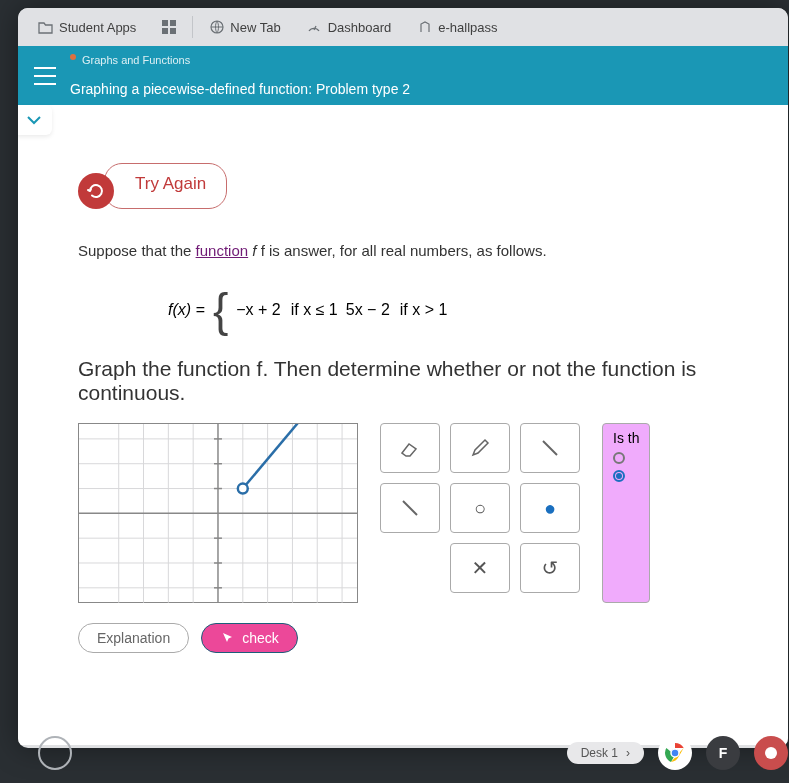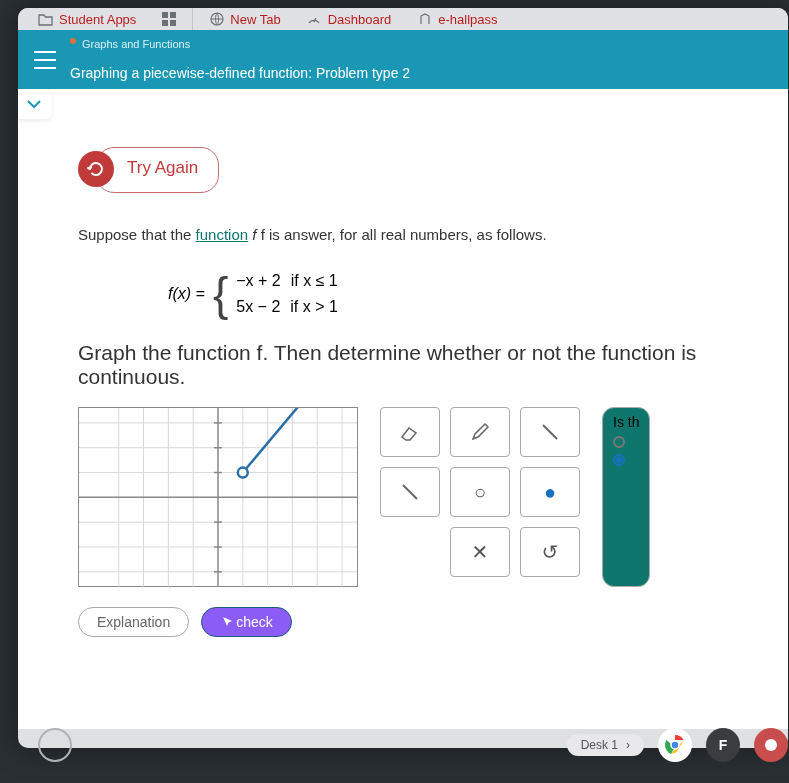--- a/index.html
+++ b/index.html
@@ -1,58 +1,58 @@
 <!DOCTYPE html>
 <html><head>
 <meta charset="utf-8">
 <style>
 *{box-sizing:border-box;margin:0;padding:0;font-family:Arial,Helvetica,sans-serif}
 body{background:#2a2f33;width:789px;height:783px;overflow:hidden;position:relative}
 .screen{background:#dfe0e2;width:770px;height:740px;margin:8px 0 0 18px;border-radius:10px;overflow:hidden;position:relative;box-shadow:0 0 30px rgba(0,0,0,.4)}
-.tabbar{height:22px;background:#e0e1e4;display:flex;align-items:center;gap:6px;padding:0 10px;font-size:13px;color:#b91c1c}
+.tabbar{height:38px;background:#e0e1e4;display:flex;align-items:center;gap:6px;padding:0 10px;font-size:13px;color:#404040}
 .bm{display:flex;align-items:center;gap:6px;padding:4px 10px;border-radius:4px}
 .bm .ico{width:15px;height:15px;display:flex;align-items:center;justify-content:center}
 .grid-ico{display:grid;grid-template-columns:1fr 1fr;grid-template-rows:1fr 1fr;gap:2px;width:14px;height:14px}
 .grid-ico span{background:#6b7075}
 .sep{width:1px;height:22px;background:#c3c5c9}
 .header{background:#1a97b5;color:#fff;padding:8px 16px;display:flex;align-items:center;gap:14px}
 .hamb{width:22px;height:18px;display:flex;flex-direction:column;justify-content:space-between}
 .hamb span{height:2px;background:#fff}
 .crumb{font-size:11px;opacity:.85;display:flex;align-items:flex-start;gap:6px}
 .dot{width:6px;height:6px;border-radius:50%;background:#ff6a2b}
 .title{font-size:14px;font-weight:500;margin-top:15px}
 .content{background:#fff;margin:0 0 0 0;padding:0;position:relative;height:640px}
 .collapse{width:36px;height:30px;background:#fff;color:#1a97b5;font-size:18px;display:flex;align-items:center;justify-content:center;margin-left:-2px;border-radius:0 6px 6px 0;box-shadow:0 2px 4px rgba(0,0,0,.08)}
 .body{padding:0 40px 0 60px}
-.feedback{display:flex;align-items:flex-start;gap:0;margin-top:28px;margin-bottom:30px}
+.feedback{display:flex;align-items:flex-end;gap:8px;margin-top:28px;margin-bottom:30px}
 .fb-ico{width:36px;height:36px;border-radius:50%;background:#c13a3a;display:flex;align-items:center;justify-content:center;color:#fff;font-size:18px;z-index:2;margin-right:-18px;margin-top:4px}
 .fb-box{border:1.5px solid #c76d6d;border-radius:18px;padding:10px 20px 10px 30px}
 .fb-title{color:#c13a3a;font-size:17px;font-weight:500;margin-bottom:4px}
 .fb-msg{font-size:13px;font-weight:600;color:#333}
 .prompt{font-size:15px;color:#333;line-height:1.6}
-.link{color:#0f766e;text-decoration:underline}
+.link{color:#701a75;text-decoration:underline}
 .fdef{margin:20px 0 20px 90px;font-size:16px;display:flex;align-items:center;gap:8px}
 .brace{font-size:46px;font-weight:300;color:#444}
-.pieces{display:flex;flex-direction:column;gap:8px}
+.pieces{display:flex;gap:8px}
 .pieces div{display:flex;gap:10px}
 .prompt2{font-size:21px;color:#333;margin-bottom:18px}
 .panels{display:flex;gap:22px}
 .graph{border:1px solid #888;width:280px;height:180px;position:relative}
 .graph svg{position:absolute;inset:0}
 .tools{width:200px;height:170px;display:grid;grid-template-columns:1fr 1fr 1fr;grid-template-rows:1fr 1fr 1fr;gap:10px}
 .tool{border:1px solid #aaa;border-radius:4px;background:#fff;display:flex;align-items:center;justify-content:center;font-size:20px;color:#555}
-.side{border:1px solid #aaa;border-radius:12px;background:#0f766e;padding:6px 10px;font-size:14px;min-height:170px}
+.side{border:1px solid #aaa;border-radius:4px;background:#f0abfc;padding:6px 10px;font-size:14px;min-height:170px}
 .side .r{display:flex;align-items:center;gap:6px;margin-top:6px;font-size:13px}
 .radio{width:12px;height:12px;border:2px solid #777;border-radius:50%;display:inline-block}
 .radio.sel{border-color:#1a6fbf}
 .radio.sel::after{content:"";display:block;width:6px;height:6px;background:#1a6fbf;border-radius:50%;margin:1px}
 .actions{display:flex;gap:12px;margin-top:20px}
 .btn{border:1.5px solid #aaa;border-radius:18px;padding:6px 18px;font-size:14px;color:#666;background:#fff}
-.btn.primary{background:#8b5cf6;color:#fff;border-color:#1c5e7a;display:flex;align-items:center;}
-.shelf{position:absolute;bottom:12px;left:18px;width:770px;height:52px;background:rgba(40,44,48,.0);display:flex;align-items:center;gap:14px;padding:0 20px}
+.btn.primary{background:#ec4899;color:#fff;border-color:#1c5e7a;display:flex;align-items:center;gap:6px}
+.shelf{position:absolute;bottom:4px;left:18px;width:770px;height:52px;background:rgba(40,44,48,.0);display:flex;align-items:center;gap:14px;padding:0 20px}
 .circ{width:34px;height:34px;border-radius:50%;background:#fff;display:flex;align-items:center;justify-content:center;font-size:14px;color:#444;font-weight:600}
 .circ.dark{background:#3a3c40;color:#fff}
 .circ.red{background:#c94d4d;color:#fff}
 .desk{background:#e8e8ea;border-radius:16px;padding:4px 14px;font-size:12px;color:#555;display:flex;align-items:center;gap:8px;margin-left:auto}
 .invis{width:14px}
 </style>
 </head>
 <body>
 
 <div class="screen">

